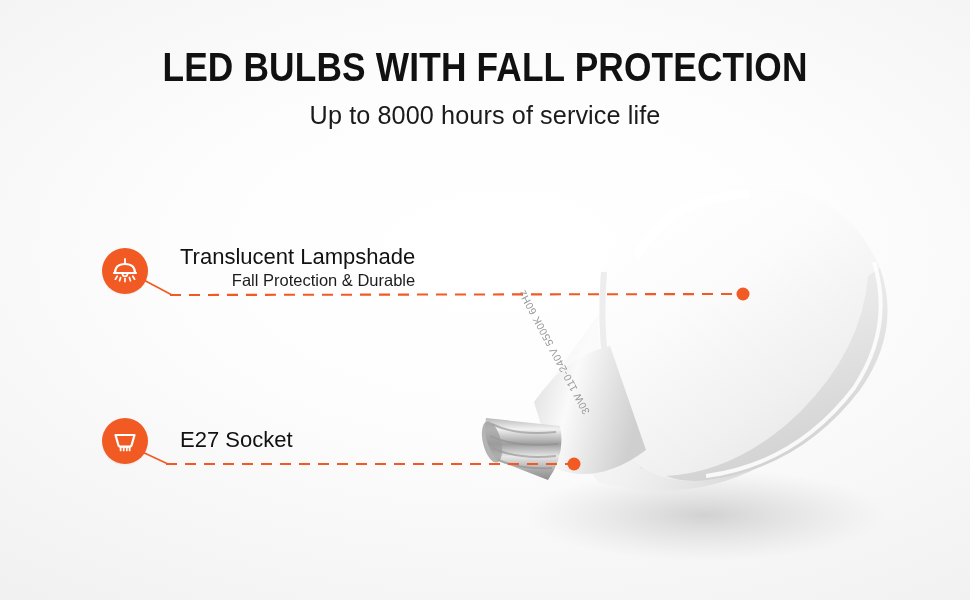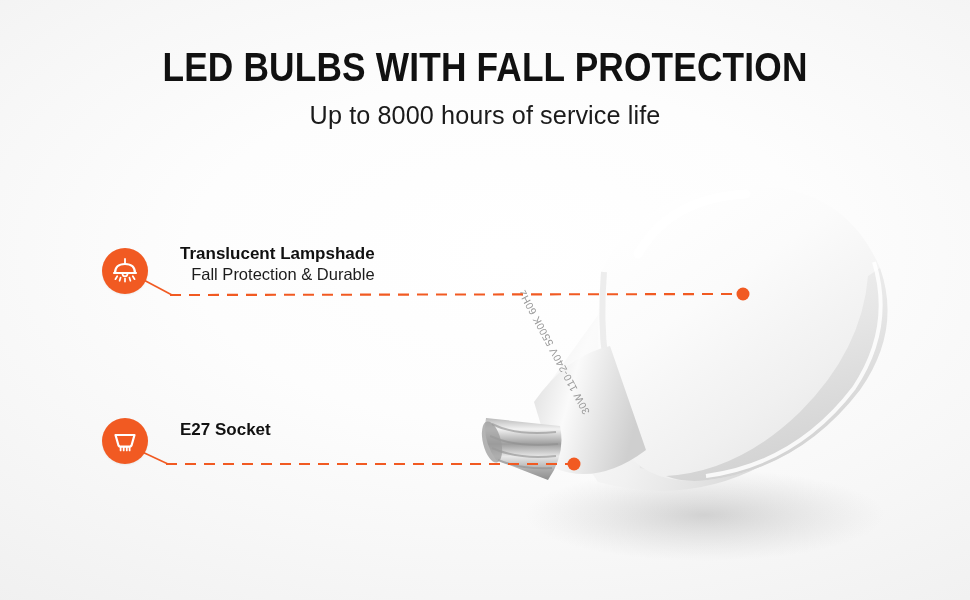--- a/index.html
+++ b/index.html
@@ -79,22 +79,22 @@
     display: flex;
     align-items: center;
     justify-content: center;
     box-shadow: 0 1px 2px rgba(0,0,0,0.06);
   }
   .callout-text {
     position: absolute;
     left: 78px;
   }
   .callout-title {
-    font-size: 17px;
-    font-weight: bold;
+    font-size: 22px;
+    font-weight: normal;
     color: #111111;
     line-height: 1.18;
     white-space: nowrap;
   }
   .callout-sub {
     font-size: 16.5px;
     font-weight: normal;
     color: #1c1c1c;
     line-height: 1.22;
     white-space: nowrap;
@@ -272,18 +272,18 @@
                  Q9 20.6 8.5 19.5 Z" fill="none" stroke="#ffffff" stroke-width="2.2" stroke-linejoin="round"></path>
 
         <g stroke="#ffffff" stroke-width="1.8" stroke-linecap="round">
           <line x1="10.6" y1="21.2" x2="10.6" y2="24.4"></line>
           <line x1="13.7" y1="21.2" x2="13.7" y2="24.4"></line>
           <line x1="16.8" y1="21.2" x2="16.8" y2="24.4"></line>
           <line x1="19.6" y1="21.2" x2="19.6" y2="24.4"></line>
         </g>
       </svg>
     </div>
-    <div class="callout-text" style="top:2px;">
+    <div class="callout-text" style="top:9px;">
       <div class="callout-title">E27 Socket</div>
     </div>
   </div>
 
 </div>
 
 </body></html>

